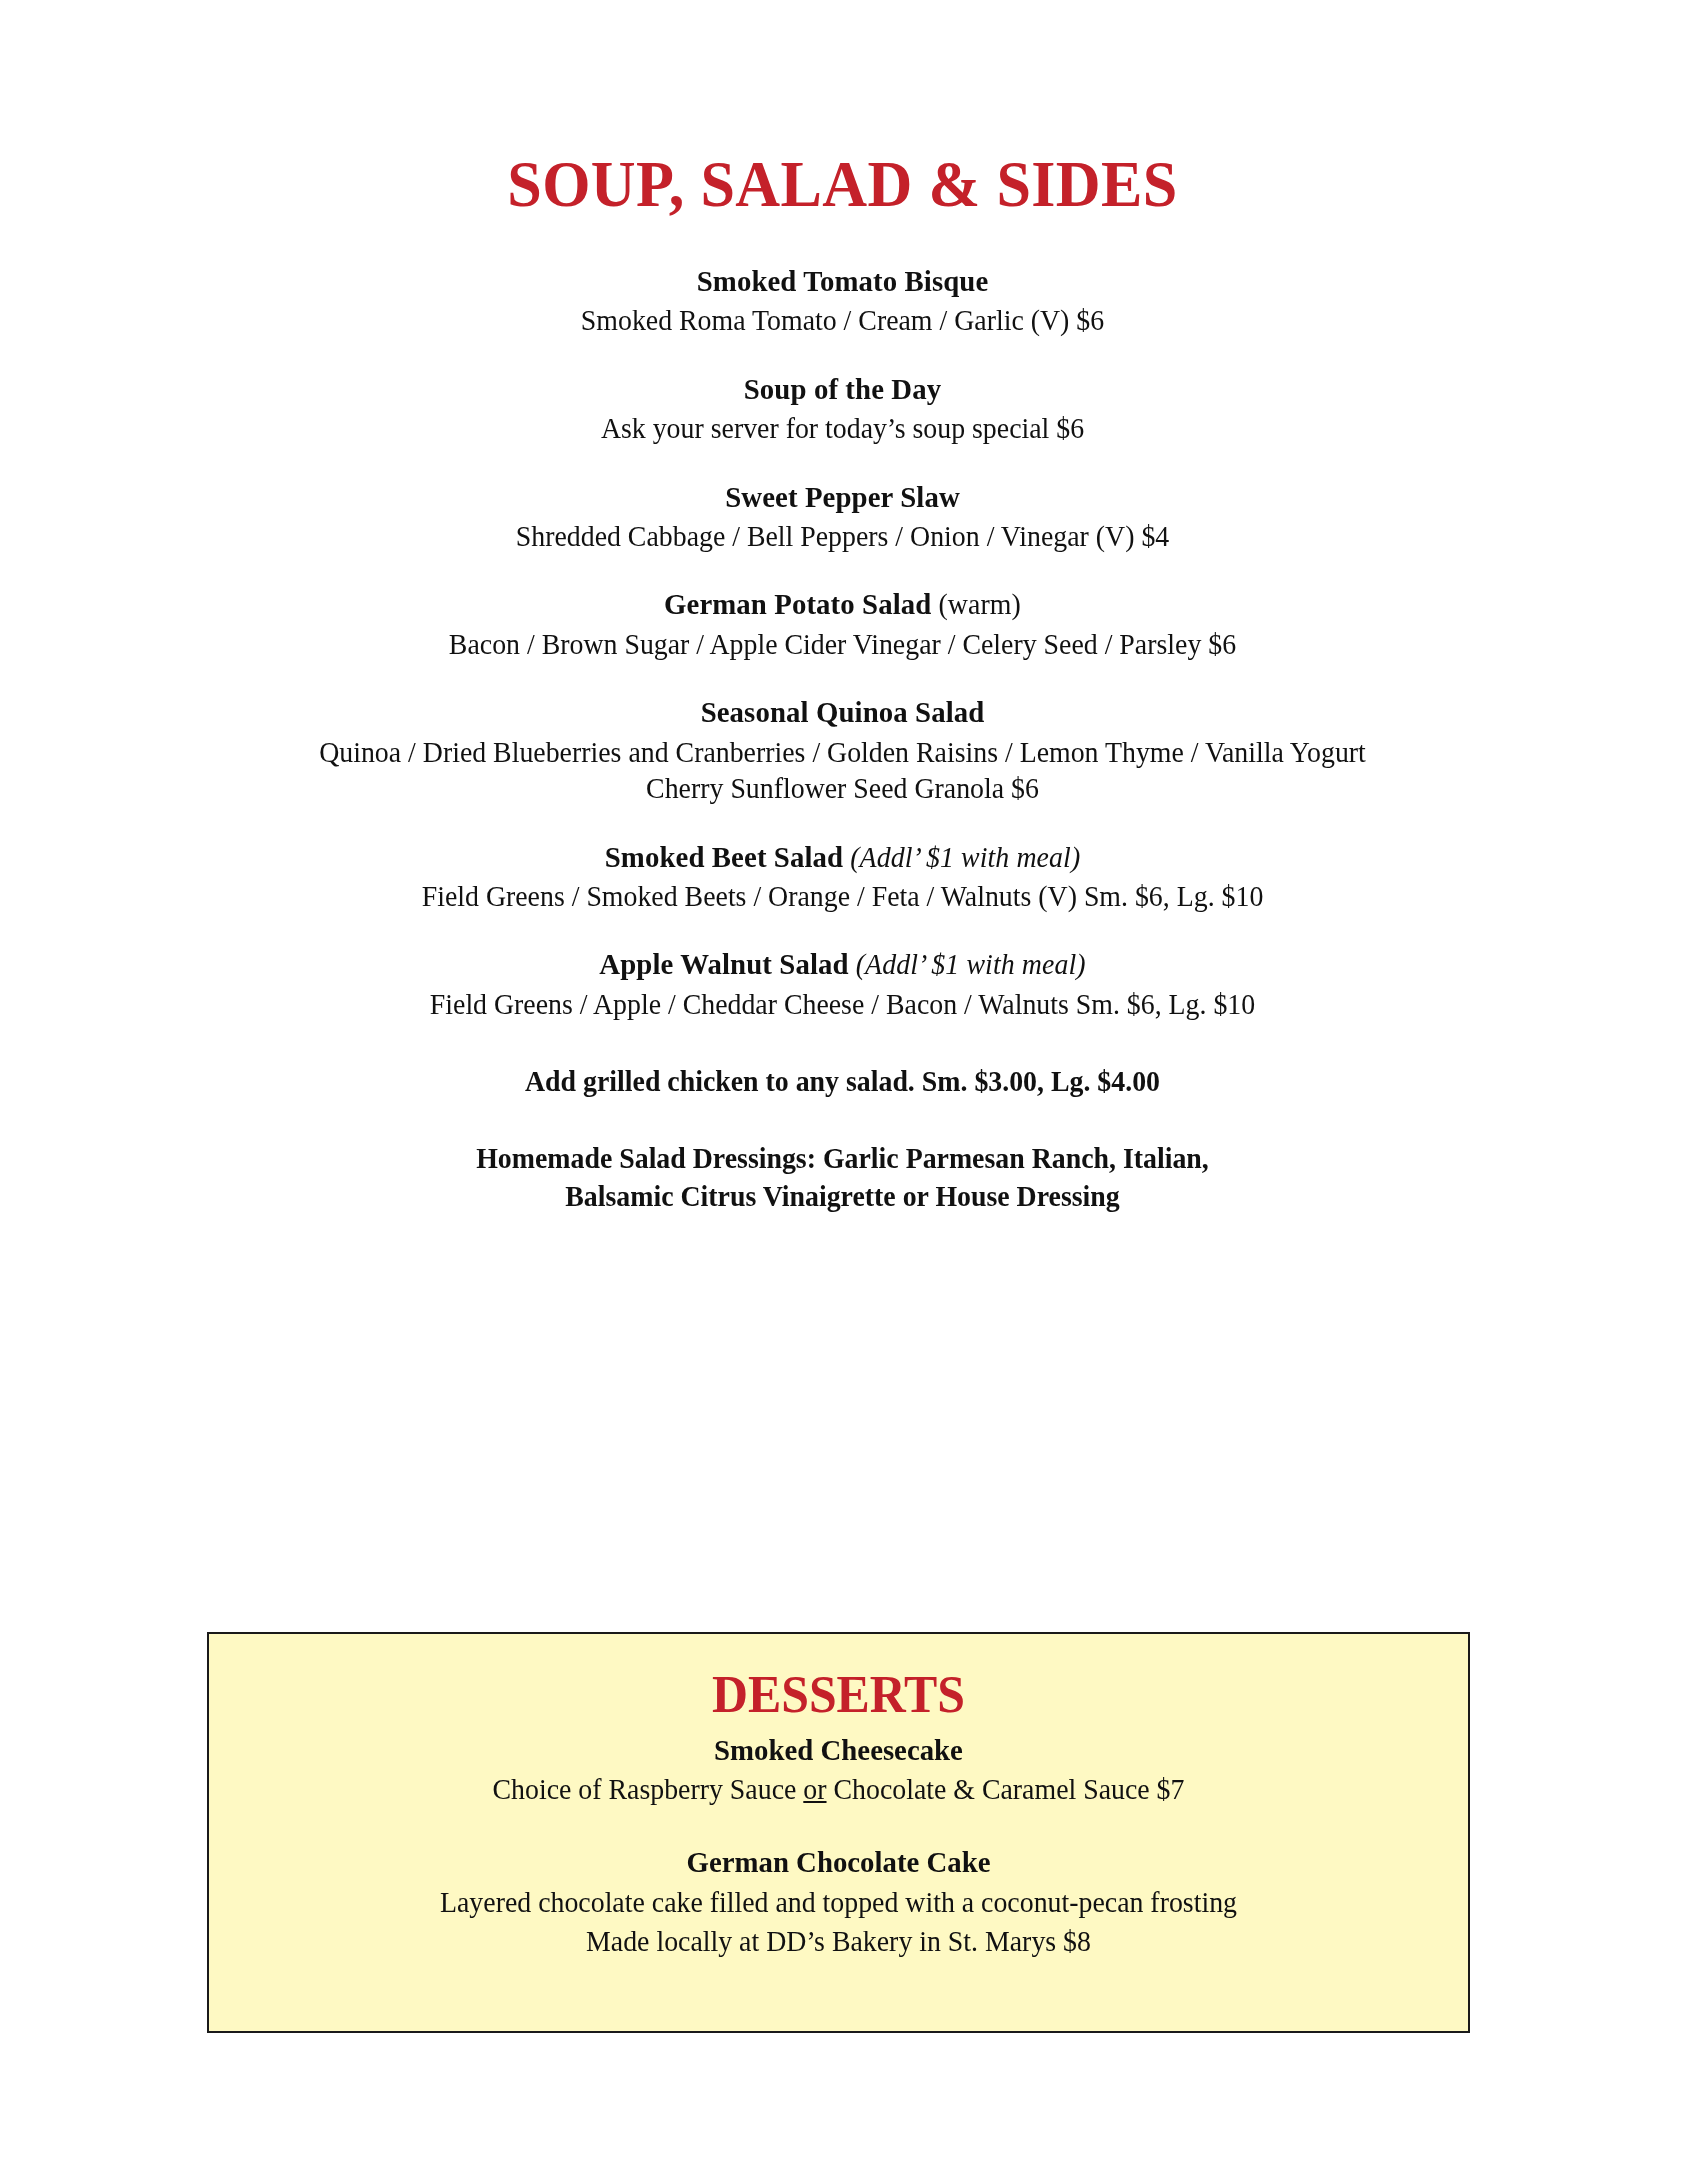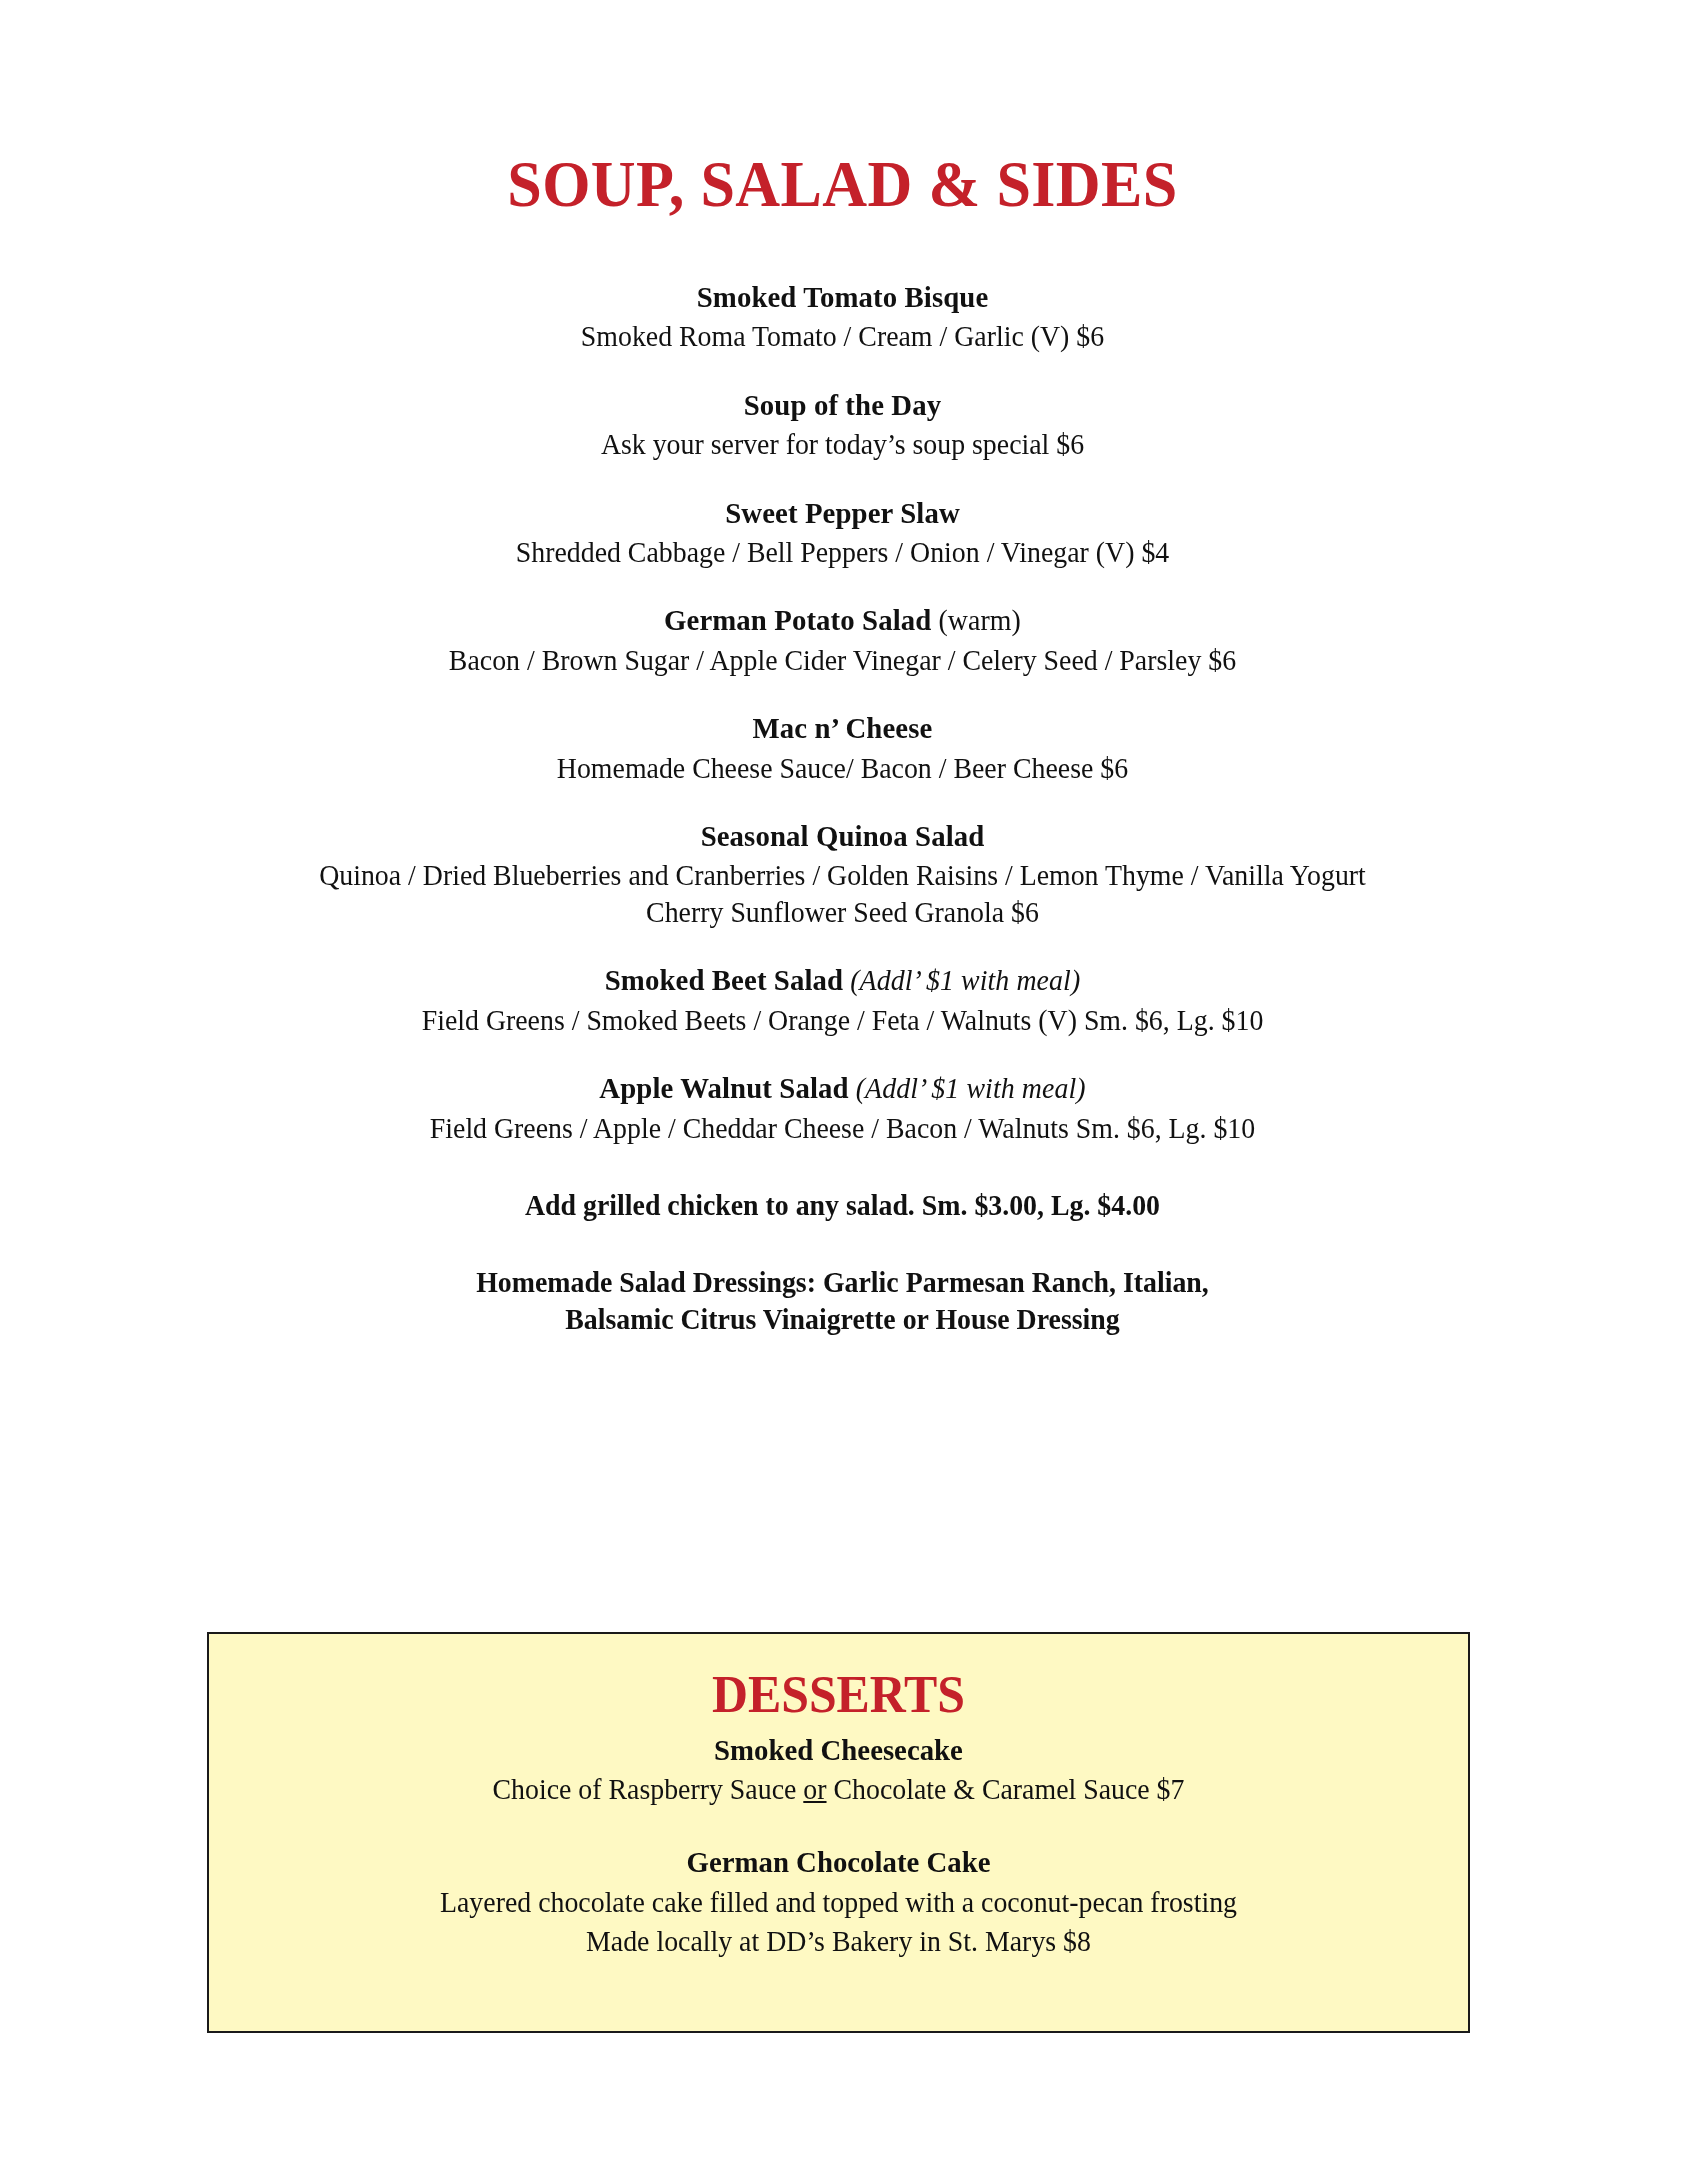--- a/index.html
+++ b/index.html
@@ -34,21 +34,21 @@
     line-height: 1.0;
     letter-spacing: 0.4px;
     font-family: "Liberation Serif", "DejaVu Serif", serif;
     margin: 0;
     padding-top: 135px;
     transform: scaleX(0.94);
   }
 
   
   .menu-body {
-    margin-top: 62px;
+    margin-top: 46px;
     text-align: center;
   }
 
   .menu-item {
     text-align: center;
     margin: 0 0 32px 0;
   }
 
   .item-name {
     display: block;
@@ -160,24 +160,20 @@
     <div class="menu-item">
       <span class="item-name"><span>Sweet Pepper Slaw</span></span>
       <span class="item-desc">Shredded Cabbage / Bell Peppers / Onion / Vinegar (V) $4</span>
     </div>
 
     <div class="menu-item">
       <span class="item-name"><span>German Potato Salad</span><span class="item-qualifier"> (warm)</span></span>
       <span class="item-desc">Bacon / Brown Sugar / Apple Cider Vinegar / Celery Seed / Parsley $6</span>
     </div>
 
-    <div class="menu-item">
-      <span class="item-name"><span>Mac n’ Cheese</span></span>
-      <span class="item-desc">Homemade Cheese Sauce/ Bacon / Beer Cheese $6</span>
-    </div>
 
 
     <div class="menu-item">
       <span class="item-name"><span>Seasonal Quinoa Salad</span></span>
       <span class="item-desc">Quinoa / Dried Blueberries and Cranberries / Golden Raisins / Lemon Thyme / Vanilla Yogurt
 Cherry Sunflower Seed Granola $6</span>
     </div>
 
     <div class="menu-item">
       <span class="item-name"><span>Smoked Beet Salad</span><span class="item-qualifier italic"> (Addl’ $1 with meal)</span></span>

